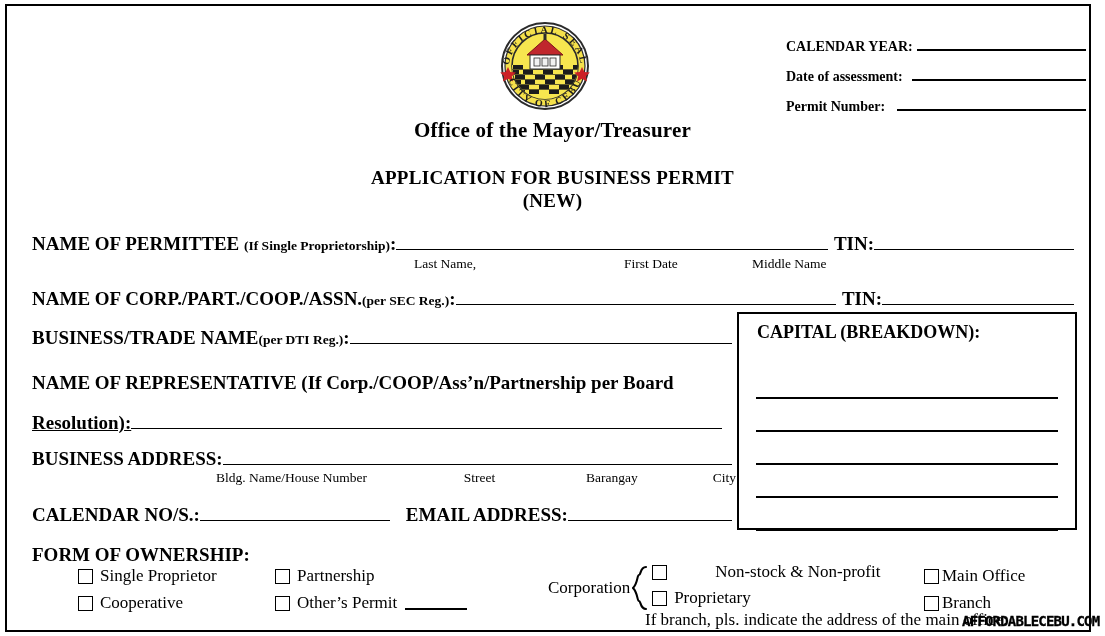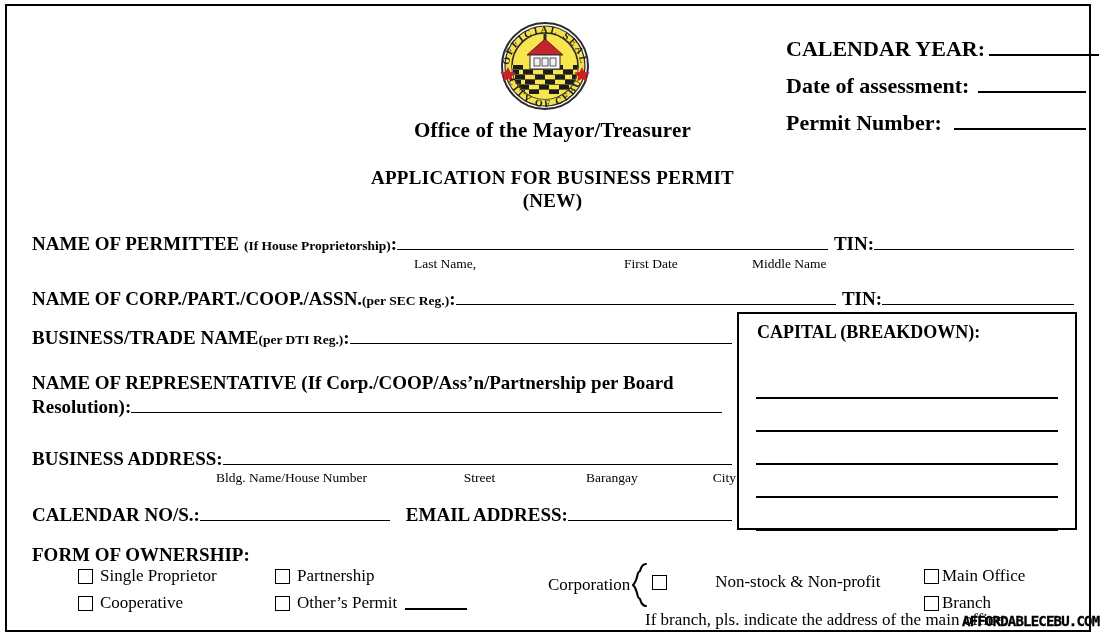--- a/index.html
+++ b/index.html
@@ -14,21 +14,21 @@
   #seal{left:493px;top:17px;width:104px;height:98px;}
   .seal-svg{display:block;width:104px;height:98px;}
 
   
   #office-title{left:0;top:118px;width:1105px;text-align:center;font-size:21px;font-weight:bold;letter-spacing:.2px;}
   #app-title{left:0;top:166px;width:1105px;text-align:center;font-size:19px;font-weight:bold;letter-spacing:.3px;line-height:23px;}
   #app-title .sub{display:block;}
 
   
   #topright{left:786px;top:36px;width:300px;}
-  .tr-row{display:flex;align-items:baseline;font-size:22px;font-weight:bold;margin-bottom:11px;white-space:nowrap;}
+  .tr-row{display:flex;align-items:baseline;font-size:14px;font-weight:bold;margin-bottom:11px;white-space:nowrap;}
   .tr-row .lbl{flex:0 0 auto;}
   .tr-row .rule{flex:1 1 auto;border-bottom:2px solid #000;height:13px;margin-left:4px;}
   #tr-row-0 .rule{min-width:110px;}
   #tr-row-1 .rule{margin-left:9px;}
   #tr-row-2 .rule{margin-left:12px;}
 
   
   .fld-label{font-size:19px;font-weight:bold;white-space:nowrap;}
   .fld-small{font-size:13.5px;font-weight:bold;}
   .sub-label{font-size:13.5px;font-weight:normal;}
@@ -47,21 +47,21 @@
   #row-corp{left:32px;top:288px;width:1042px;display:flex;align-items:baseline;}
   #row-corp .lineA{flex:1 1 auto;border-bottom:1.6px solid #000;height:15px;}
   #row-corp .tin{flex:0 0 auto;margin-left:6px;}
   #row-corp .lineB{flex:0 0 192px;border-bottom:1.6px solid #000;height:15px;}
 
   #row-trade{left:32px;top:327px;width:700px;display:flex;align-items:baseline;}
   #row-trade .lineA{flex:1 1 auto;border-bottom:1.6px solid #000;height:15px;}
 
   #row-rep{left:32px;top:372px;width:690px;}
   #row-rep .l1{font-size:19px;font-weight:bold;}
-  #row-rep .l2{display:flex;align-items:baseline;margin-top:2px;}
+  #row-rep .l2{display:flex;align-items:baseline;margin-top:18px;text-decoration:underline;}
   #row-rep .l2 .lineA{flex:1 1 auto;border-bottom:1.6px solid #000;height:15px;}
 
   #row-addr{left:32px;top:448px;width:700px;display:flex;align-items:baseline;}
   #row-addr .lineA{flex:1 1 auto;border-bottom:1.6px solid #000;height:15px;}
 
   #subrow-addr{left:216px;top:470px;width:520px;display:flex;gap:36px;}
   #subrow-addr span:nth-child(1){width:245px;}
   #subrow-addr span:nth-child(2){width:100px;}
   #subrow-addr span:nth-child(3){width:105px;}
 
@@ -196,21 +196,21 @@
       <span class="lbl">Date of assessment:</span>
       <span class="rule"></span>
     </div>
     <div class="tr-row" id="tr-row-2">
       <span class="lbl">Permit Number:</span>
       <span class="rule"></span>
     </div>
   </div>
 
   <div class="abs" id="row-permittee">
-    <span class="fld-label"><span>NAME OF PERMITTEE </span><span class="fld-small">(If House Proprietorship)</span><span>:</span></span>
+    <span class="fld-label"><span>NAME OF PERMITTEE </span><span class="fld-small">(If Single Proprietorship)</span><span>:</span></span>
     <span class="lineA"></span>
     <span class="fld-label tin">TIN:</span>
     <span class="lineB"></span>
   </div>
   <div class="abs sub-label" id="subrow-names">
     <span>Last Name,</span>
     <span>First Date</span>
     <span>Middle Name</span>
   </div>
 
@@ -294,20 +294,24 @@
     <span id="corp-brace">
       <svg width="16" height="46" viewBox="0 0 16 46" xmlns="http://www.w3.org/2000/svg">
         <path d="M 14,2 C 8,2 9,10 7,10 C 5,10 6,18 1,23 C 6,28 5,36 7,36 C 9,36 8,44 14,44" fill="none" stroke="#000" stroke-width="2.1" stroke-linecap="round"></path>
       </svg>
     </span>
     <span id="corp-opts">
       <span class="opt" style="display:flex;gap:48px;">
         <span class="cb"></span>
         <span class="txt">Non-stock &amp; Non-profit</span>
       </span>
+      <span class="opt" style="display:flex;">
+        <span class="cb"></span>
+        <span class="txt">Proprietary</span>
+      </span>
     </span>
   </div>
 
   <div class="abs" id="own-col4">
     <div class="opt tight">
       <span class="cb"></span>
       <span class="txt">Main Office</span>
     </div>
     <div class="opt tight">
       <span class="cb"></span>

